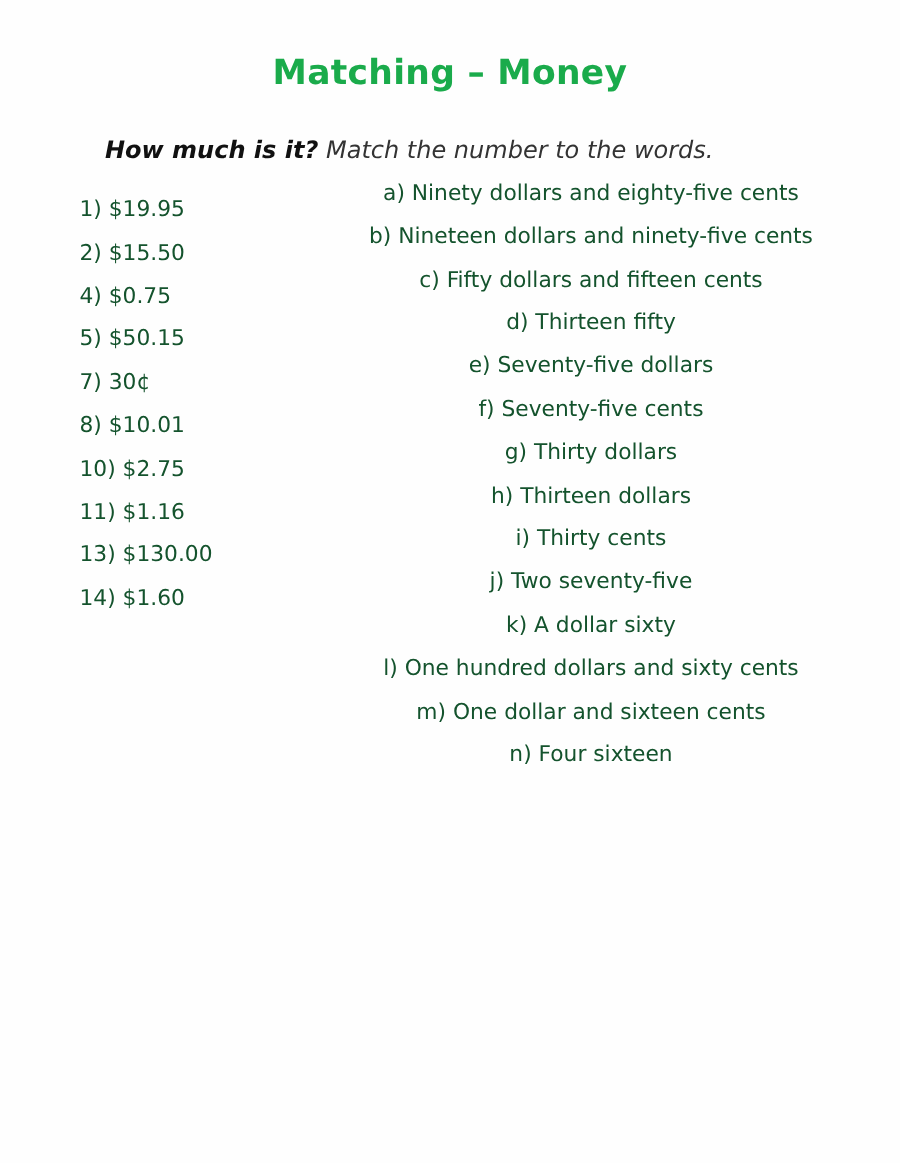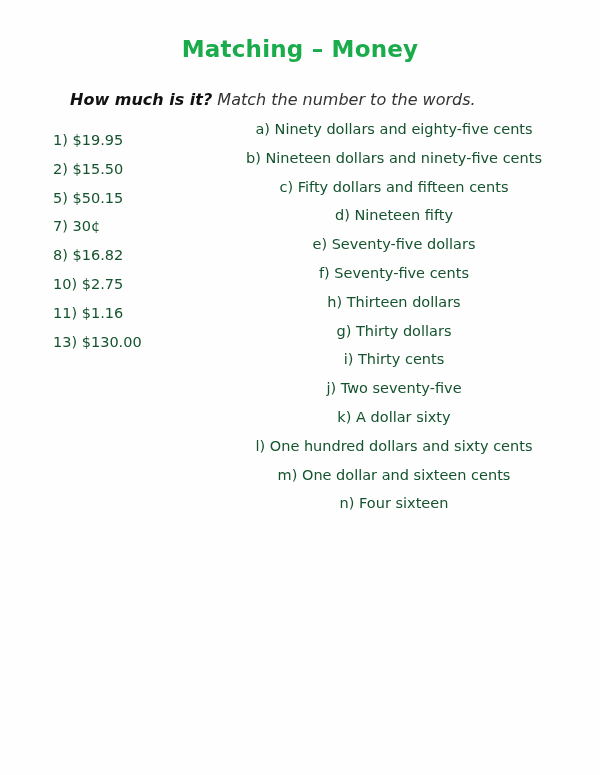--- a/index.html
+++ b/index.html
@@ -70,37 +70,39 @@
 <div class="page">
   <div class="title">Matching – Money</div>
 
   <div class="instruction">
     <span class="q">How much is it?</span><span> Match the number to the words.</span>
   </div>
 
   <div class="col-left">
     <div class="item"><span>1)</span> <span>$19.95</span></div>
     <div class="item"><span>2)</span> <span>$15.50</span></div>
+    <div class="item"><span>4)</span> <span>$0.75</span></div>
     <div class="item"><span>5)</span> <span>$50.15</span></div>
     <div class="item"><span>7)</span> <span>30¢</span></div>
-    <div class="item"><span>8)</span> <span>$16.82</span></div>
+    <div class="item"><span>8)</span> <span>$10.01</span></div>
     <div class="item"><span>10)</span> <span>$2.75</span></div>
     <div class="item"><span>11)</span> <span>$1.16</span></div>
     <div class="item"><span>13)</span> <span>$130.00</span></div>
+    <div class="item"><span>14)</span> <span>$1.60</span></div>
   </div>
 
   <div class="col-right">
     <div class="item"><span>a)</span> <span>Ninety dollars and eighty-five cents</span></div>
     <div class="item"><span>b)</span> <span>Nineteen dollars and ninety-five cents</span></div>
     <div class="item"><span>c)</span> <span>Fifty dollars and fifteen cents</span></div>
-    <div class="item"><span>d)</span> <span>Nineteen fifty</span></div>
+    <div class="item"><span>d)</span> <span>Thirteen fifty</span></div>
     <div class="item"><span>e)</span> <span>Seventy-five dollars</span></div>
     <div class="item"><span>f)</span> <span>Seventy-five cents</span></div>
+    <div class="item"><span>g)</span> <span>Thirty dollars</span></div>
     <div class="item"><span>h)</span> <span>Thirteen dollars</span></div>
-    <div class="item"><span>g)</span> <span>Thirty dollars</span></div>
     <div class="item"><span>i)</span> <span>Thirty cents</span></div>
     <div class="item"><span>j)</span> <span>Two seventy-five</span></div>
     <div class="item"><span>k)</span> <span>A dollar sixty</span></div>
     <div class="item"><span>l)</span> <span>One hundred dollars and sixty cents</span></div>
     <div class="item"><span>m)</span> <span>One dollar and sixteen cents</span></div>
     <div class="item"><span>n)</span> <span>Four sixteen</span></div>
   </div>
 </div>
 
 </body></html>

